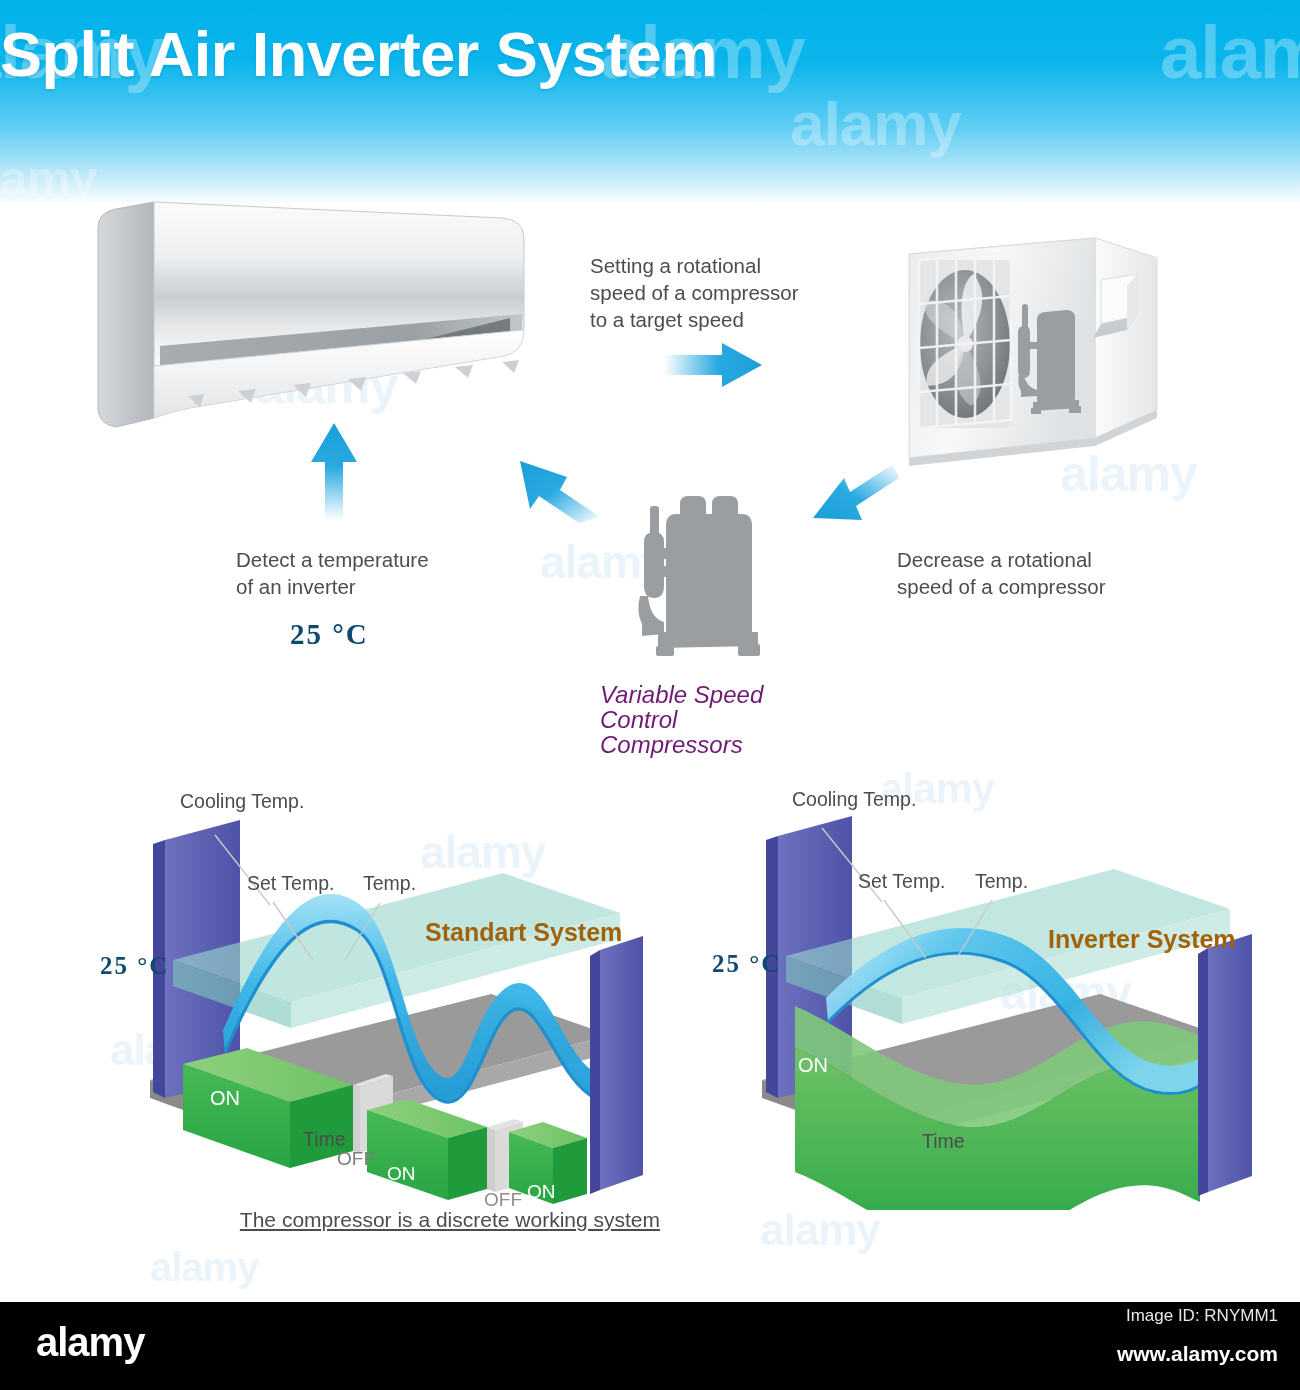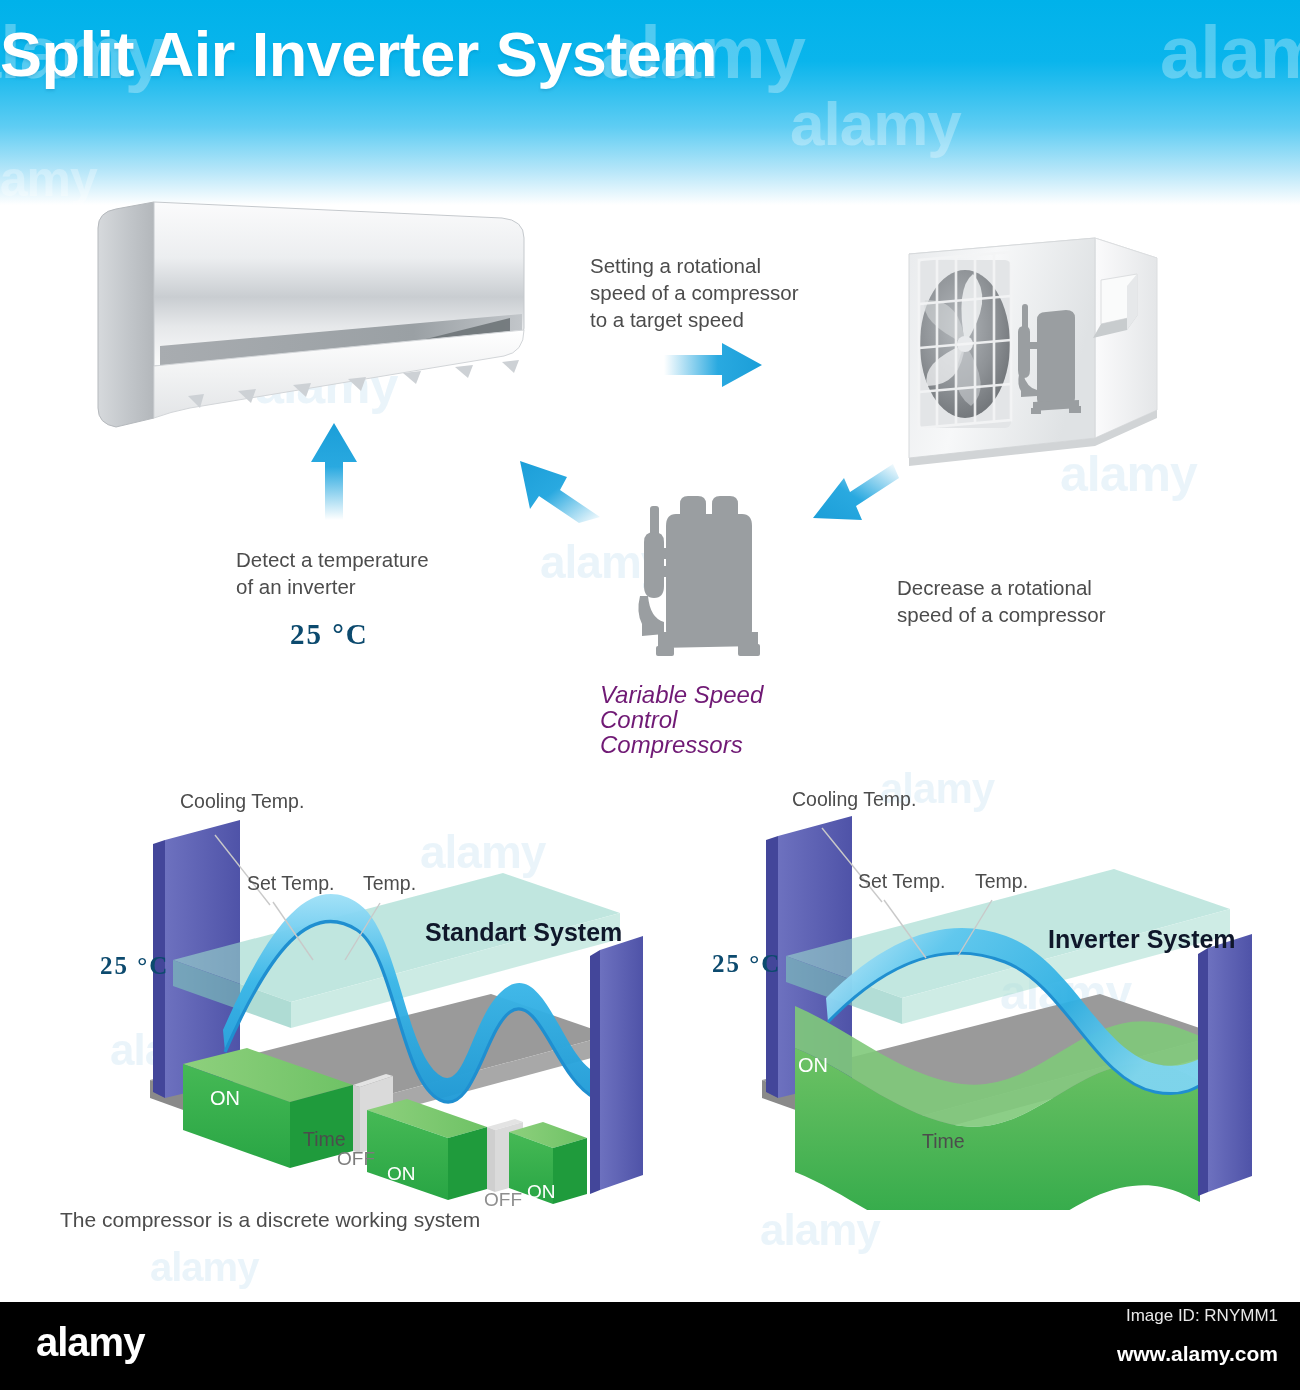--- a/index.html
+++ b/index.html
@@ -35,24 +35,24 @@
 
   
   #compressor{position:absolute;left:620px;top:480px;width:170px;height:190px;}
   #comp-cap{position:absolute;left:600px;top:682px;width:215px;text-align:left;
      font-style:italic;font-size:24px;color:#701a75;line-height:25px;}
 
   
   .chart{position:absolute;top:780px;width:580px;height:430px;}
   #chart-left{left:95px;}
   #chart-right{left:700px;}
-  .chart-title{position:absolute;font-size:25px;font-weight:bold;color:#0f172a;}
+  .chart-title{position:absolute;font-size:25px;font-weight:bold;color:#a16207;}
   .lbl{position:absolute;font-size:19.5px;color:#4c4c4c;}
   .temp25{position:absolute;font-size:25px;}
-  .caption{position:absolute;top:1208px;font-size:21px;color:#4c4c4c;text-align:left;}
+  .caption{position:absolute;top:1208px;font-size:21px;color:#4c4c4c;text-align:right;text-decoration:underline;}
   #cap-left{left:60px;width:600px;}
   #cap-right{left:650px;width:620px;}
 
   
   #footer{position:absolute;left:0;top:1302px;width:1300px;height:88px;background:#000;}
   #footer-logo{position:absolute;left:36px;top:18px;font-size:40px;font-weight:bold;
      color:#fff;letter-spacing:-1px;}
   #footer-id{position:absolute;right:22px;top:4px;font-size:17px;color:#e8e8e8;}
   #footer-url{position:absolute;right:22px;top:40px;font-size:21px;color:#fff;font-weight:bold;}
 </style>
@@ -237,21 +237,21 @@
     <div>speed of a compressor</div>
     <div>to a target speed</div>
   </div>
 
   <div class="ptext" style="left:236px;top:546px;width:260px;">
     <div>Detect a temperature</div>
     <div>of an inverter</div>
   </div>
   <div class="digi" style="position:absolute;left:290px;top:618px;font-size:29px;">25 °C</div>
 
-  <div class="ptext" style="left:897px;top:546px;width:280px;margin-top:28px;">
+  <div class="ptext" style="left:897px;top:546px;width:280px;">
     <div>Decrease a rotational</div>
     <div>speed of a compressor</div>
   </div>
 
   <div id="compressor">
     <svg width="170" height="190" viewBox="0 0 170 190">
       <g fill="#9a9ea1">
         <path d="M60,24 q0,-8 8,-8 l10,0 q8,0 8,8 l0,10 l-26,0 Z"></path>
         <path d="M92,24 q0,-8 8,-8 l10,0 q8,0 8,8 l0,10 l-26,0 Z"></path>
         <path d="M56,34 l66,0 q10,0 10,12 l0,104 q0,12 -10,12 l-66,0 q-10,0 -10,-12 l0,-104 q0,-12 10,-12 Z"></path>

